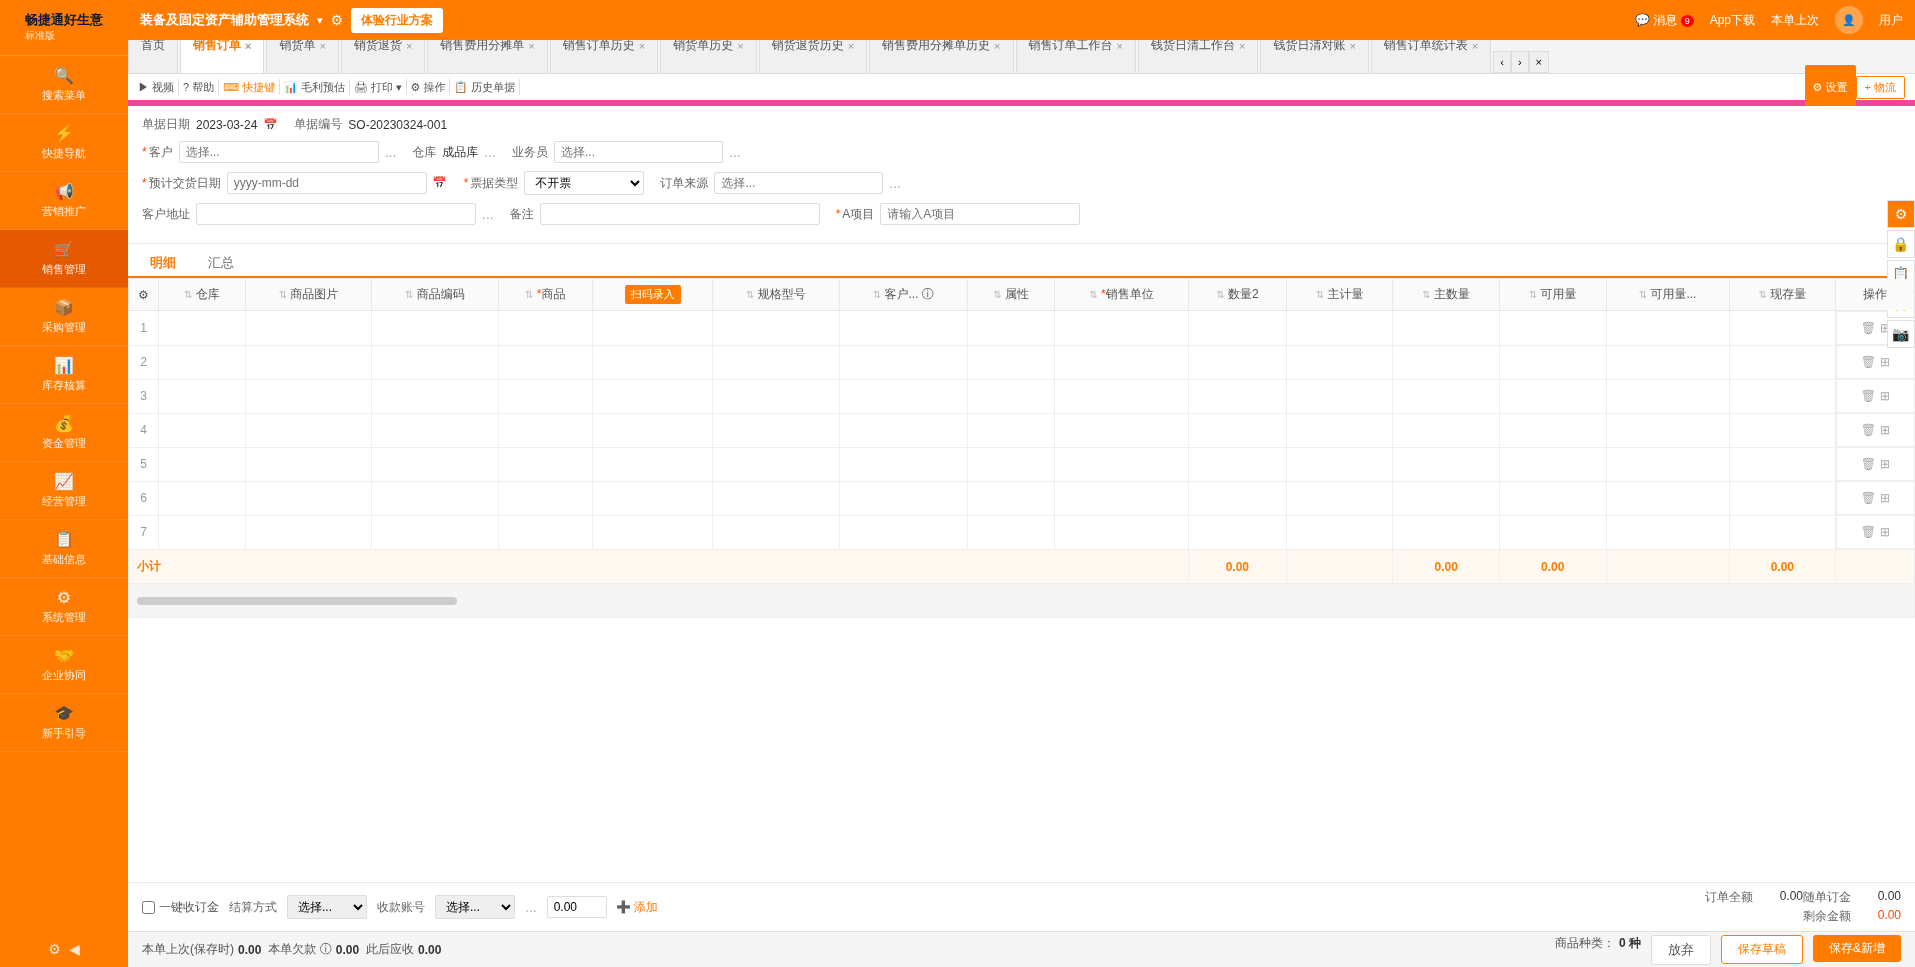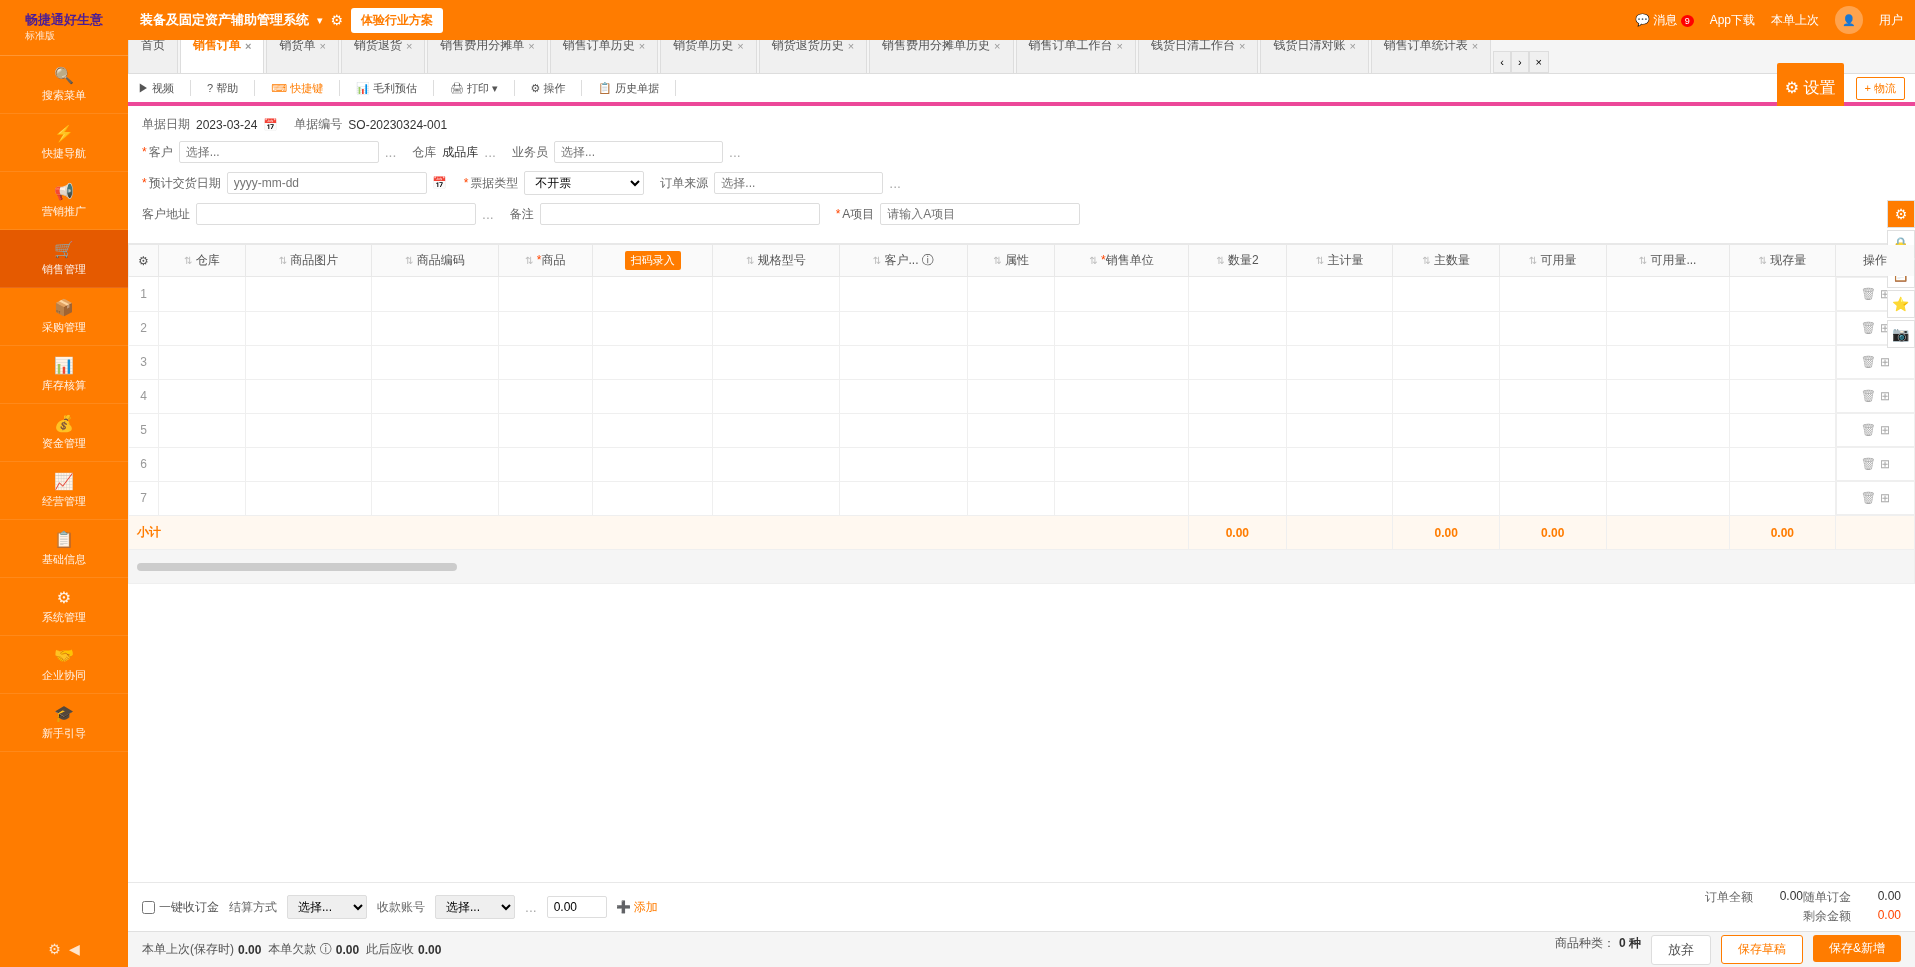--- a/index.html
+++ b/index.html
@@ -4,21 +4,21 @@
   <style>
     * { box-sizing: border-box; margin: 0; padding: 0; }
     body { font-family: "Microsoft YaHei", Arial, sans-serif; font-size: 12px; background: #f5f5f5; color: #333; overflow: hidden; }
 
     
     .app-container { display: flex; height: 967px; width: 1915px; }
 
     
     .sidebar { width: 128px; background: #ff7c00; display: flex; flex-direction: column; align-items: center; padding-top: 0; flex-shrink: 0; }
     .sidebar-logo { width: 100%; padding: 12px 8px; background: #ff7c00; display: flex; align-items: center; justify-content: center; border-bottom: 1px solid rgba(255,255,255,0.2); }
-    .sidebar-logo-text { color: #4c1d95; font-size: 13px; font-weight: bold; text-align: center; line-height: 1.3; }
+    .sidebar-logo-text { color: #0f172a; font-size: 13px; font-weight: bold; text-align: center; line-height: 1.3; }
     .sidebar-logo-sub { color: rgba(255,255,255,0.8); font-size: 10px; }
     .sidebar-nav { width: 100%; flex: 1; display: flex; flex-direction: column; }
     .sidebar-item { display: flex; flex-direction: column; align-items: center; padding: 10px 4px; cursor: pointer; color: rgba(255,255,255,0.9); font-size: 11px; border-bottom: 1px solid rgba(255,255,255,0.1); }
     .sidebar-item.active { background: #e55a00; }
     .sidebar-icon { font-size: 16px; margin-bottom: 3px; }
     .sidebar-bottom { padding: 10px; display: flex; gap: 8px; }
     .sidebar-bottom-icon { color: rgba(255,255,255,0.8); font-size: 14px; cursor: pointer; }
 
     
     .main-content { flex: 1; display: flex; flex-direction: column; overflow: hidden; }
@@ -36,21 +36,21 @@
     .top-header-right span { cursor: pointer; }
 
     
     .tab-bar { height: 34px; background: #f5f5f5; border-bottom: 1px solid #ddd; display: flex; align-items: flex-end; overflow-x: hidden; flex-shrink: 0; }
     .tab { padding: 19px 12px; font-size: 12px; cursor: pointer; border: 1px solid #ddd; border-bottom: none; margin-right: 2px; background: #f0f0f0; color: #555; border-radius: 3px 3px 0 0; white-space: nowrap; display: flex; align-items: center; gap: 4px; }
     .tab.active { background: white; color: #ff7c00; font-weight: bold; border-bottom: 1px solid white; margin-bottom: -1px; }
     .tab-close { color: #999; font-size: 11px; cursor: pointer; }
     .tab-nav-btn { padding: 4px 6px; background: #f0f0f0; border: 1px solid #ddd; cursor: pointer; font-size: 11px; }
 
     
-    .toolbar { height: 32px; background: white; border-bottom: 4px solid #ec4899; display: flex; align-items: center; padding: 0 10px; gap: 12px; flex-shrink: 0; }
+    .toolbar { height: 32px; background: white; border-bottom: 6px solid #ec4899; display: flex; align-items: center; padding: 0 10px; gap: 0; flex-shrink: 0; }
     .toolbar-btn { font-size: 11px; color: #555; cursor: pointer; display: flex; align-items: center; gap: 3px; }
     .toolbar-sep { width: 1px; height: 16px; background: #ddd; margin: 0 4px; }
     .quick-key-btn { color: #ff7c00; font-size: 11px; cursor: pointer; }
     .print-btn { font-size: 11px; color: #555; cursor: pointer; }
 
     
     .form-area { background: white; padding: 10px 14px; border-bottom: 1px solid #e8e8e8; flex-shrink: 0; }
     .form-row { display: flex; align-items: center; margin-bottom: 8px; gap: 16px; }
     .form-field { display: flex; align-items: center; gap: 6px; }
     .form-label { font-size: 12px; color: #666; white-space: nowrap; }
@@ -261,21 +261,21 @@
       <span class="toolbar-btn quick-key-btn">⌨ 快捷键</span>
       <span class="toolbar-sep"></span>
       <span class="toolbar-btn">📊 毛利预估</span>
       <span class="toolbar-sep"></span>
       <span class="toolbar-btn print-btn">🖨 打印 ▾</span>
       <span class="toolbar-sep"></span>
       <span class="toolbar-btn">⚙ 操作</span>
       <span class="toolbar-sep"></span>
       <span class="toolbar-btn">📋 历史单据</span>
       <span class="toolbar-sep"></span>
-      <button style="margin-left:auto; background:#ff7c00; color:white; border:none; padding:15px 8px; border-radius:2px; font-size:16px; cursor:pointer;">⚙ 设置</button>
+      <button style="margin-left:auto; background:#ff7c00; color:white; border:none; padding:15px 8px; border-radius:2px; font-size:11px; cursor:pointer;">⚙ 设置</button>
       <button style="background:white; color:#ff7c00; border:1px solid #ff7c00; padding:3px 8px; border-radius:2px; font-size:11px; cursor:pointer;">+ 物流</button>
     </div>
 
     <div class="form-area">
       <div class="form-row">
         <div class="form-field">
           <span class="form-label">单据日期</span>
           <span class="form-value">2023-03-24</span>
           <span class="cal-icon">📅</span>
         </div>
@@ -329,20 +329,24 @@
           <span class="form-label">备注</span>
           <input class="form-input" type="text" style="width: 280px;">
         </div>
         <div class="form-field">
           <span class="form-label required">A项目</span>
           <input class="form-input" type="text" style="width: 200px;" placeholder="请输入A项目">
         </div>
       </div>
     </div>
 
+    <div class="detail-tabs">
+      <span class="detail-tab active">明细</span>
+      <span class="detail-tab">汇总</span>
+    </div>
 
     <div class="table-wrapper">
       <table class="data-table">
         <thead>
           <tr>
             <th>⚙</th>
             <th><span class="sort-icon">⇅</span> 仓库</th>
             <th><span class="sort-icon">⇅</span> 商品图片</th>
             <th><span class="sort-icon">⇅</span> 商品编码</th>
             <th><span class="sort-icon">⇅</span> <span style="color:#ff4500">*</span>商品</th>

